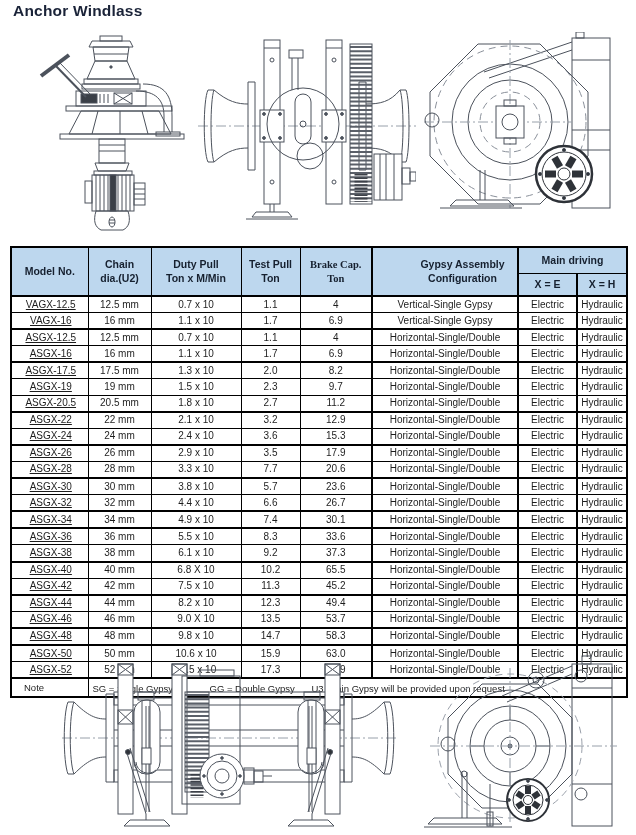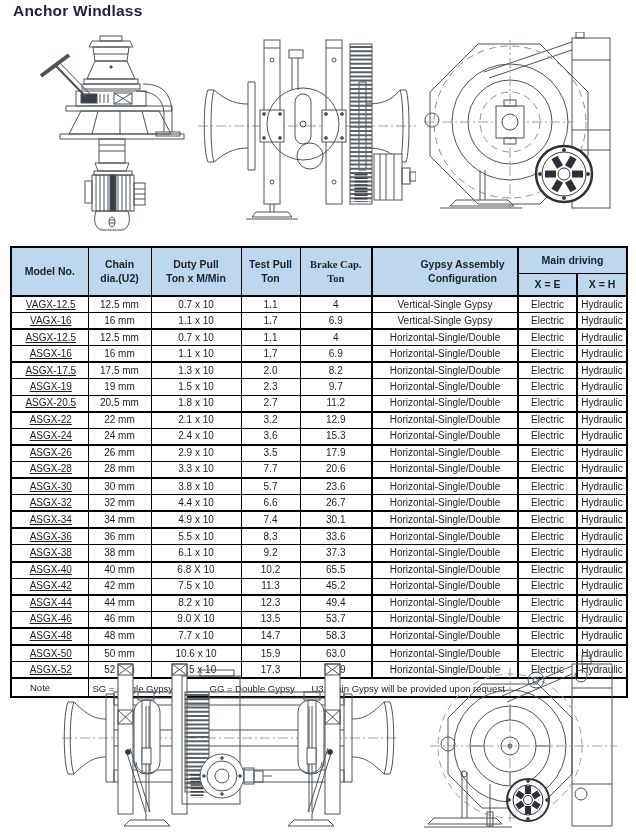--- a/index.html
+++ b/index.html
@@ -22,21 +22,21 @@
              padding:0 2px;line-height:1;white-space:nowrap;}
   table.spec tbody td.model-cell{text-align:center;padding-left:4px;text-decoration:underline;}
   
   table.spec tbody tr:first-child td{border-top:2px solid #000;}
   table.spec tr.group-end td{border-bottom:2px solid #000;}
   table.spec td:nth-child(5),table.spec tr.hrow1 th:nth-child(5){border-right:2px solid #000;}
   table.spec td:nth-child(6),table.spec tr.hrow1 th:nth-child(6){border-right:2px solid #000;}
   table.spec td:nth-child(7),table.spec tr.hrow2 th:first-child{border-right:2px solid #000;}
   table.spec tfoot td{border-top:2px solid #000;height:15px;font-size:9.5px;color:#1d1d1d;
              text-align:left;vertical-align:middle;}
-  td.note-label{padding-left:18px;}
+  td.note-label{padding-left:12px;}
   td.note-cell{position:relative;}
   td.note-cell span{position:absolute;top:50%;transform:translateY(-50%);white-space:nowrap;}
   span.note-sg{left:4px;} span.note-gg{left:121px;} span.note-u3{left:223px;}
 </style>
 </head>
 <body>
 
 <div class="page">
 
   <h1 class="title" style="color: rgb(26, 35, 56);">Anchor Windlass</h1>
@@ -439,21 +439,21 @@
           <td>9.0 X 10</td>
           <td>13.5</td>
           <td>53.7</td>
           <td>Horizontal-Single/Double</td>
           <td>Electric</td>
           <td>Hydraulic</td>
         </tr>
         <tr class="group-end">
           <td class="model-cell">ASGX-48</td>
           <td>48 mm</td>
-          <td>7.7 x 10</td>
+          <td>9.8 x 10</td>
           <td>14.7</td>
           <td>58.3</td>
           <td>Horizontal-Single/Double</td>
           <td>Electric</td>
           <td>Hydraulic</td>
         </tr>
         <tr>
           <td class="model-cell">ASGX-50</td>
           <td>50 mm</td>
           <td>10.6 x 10</td>

